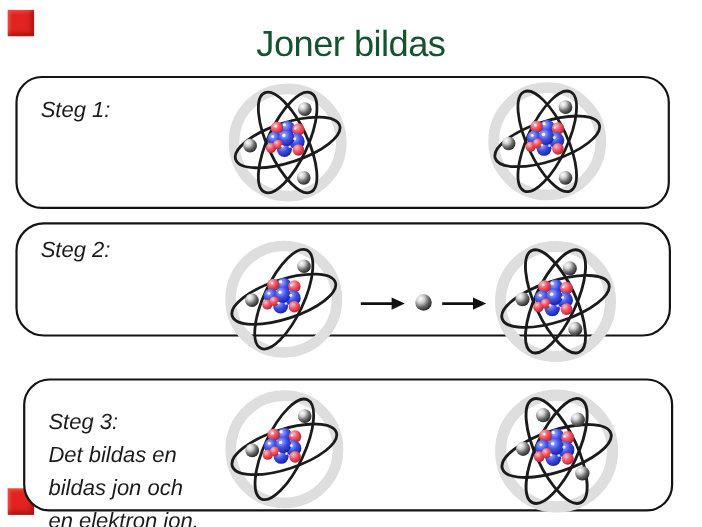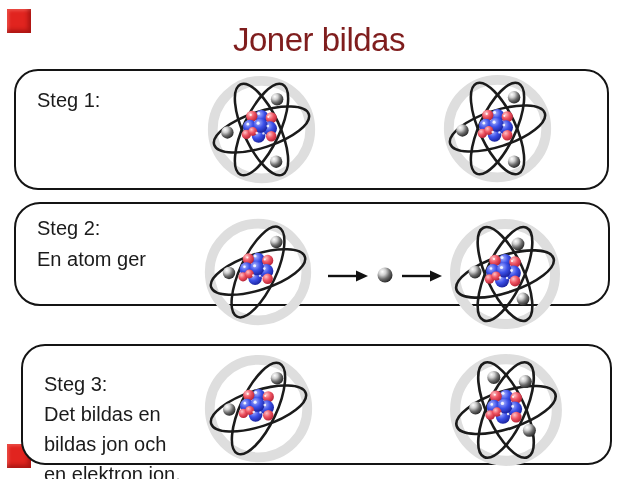--- a/index.html
+++ b/index.html
@@ -1,24 +1,24 @@
 <!DOCTYPE html>
 <html><head>
 <meta charset="utf-8">
 <style>
   html,body{margin:0;padding:0;background:#ffffff;}
   .page{position:relative;width:638px;height:479px;background:#ffffff;overflow:hidden;
         font-family:"Liberation Sans",sans-serif;color:#1b1b1b;}
   .title{position:absolute;top:21px;left:0;right:0;margin:0;text-align:center;
-         font-size:33px;font-weight:400;letter-spacing:-0.5px;color:#7f1d1d;}
+         font-size:33px;font-weight:400;letter-spacing:-0.5px;color:#14532d;}
   .panel{position:absolute;background:#ffffff;border:2.5px solid #141414;box-sizing:border-box;}
   #panel-1{left:14px;top:69px;width:595px;height:121px;border-radius:24px;}
   #panel-2{left:14px;top:202px;width:596px;height:104px;border-radius:26px;}
   #panel-3{left:21px;top:344px;width:591px;height:121px;border-radius:24px;}
-  .step-text{position:absolute;left:21px;font-size:20px;line-height:31px;white-space:nowrap;}
+  .step-text{position:absolute;left:21px;font-size:20px;line-height:31px;white-space:nowrap;font-style:italic;}
   #panel-1 .step-text{top:14px;}
   #panel-2 .step-text{top:9px;}
   #panel-3 .step-text{top:23px;line-height:30px;}
   .atom{position:absolute;line-height:0;}
   #atom-1l{left:203px;top:71px;}
   #atom-1r{left:439px;top:70px;}
   #atom-2l{left:200px;top:214px;}
   #atom-2r{left:445px;top:214px;}
   #atom-3l{left:200px;top:350px;}
   #atom-3r{left:445px;top:349px;}
@@ -116,21 +116,20 @@
         <circle cx="67" cy="47" r="1.1" fill="rgba(255,255,255,0.85)"></circle>
         <circle cx="49" cy="45" r="1.1" fill="rgba(255,255,255,0.85)"></circle>
         <circle cx="77" cy="28" r="6.4" fill="url(#gElec)"></circle>
         <circle cx="24" cy="62" r="6.4" fill="url(#gElec)"></circle>
         <circle cx="77" cy="94" r="6.4" fill="url(#gElec)"></circle>
       </svg></div>
 
   <section class="panel" id="panel-2">
     <div class="step-text">
       <div>Steg 2:</div>
-      <div>En atom ger</div>
     </div>
   </section>
   <div class="atom" id="atom-2l"><svg width="116" height="116" viewBox="0 0 120 120">
         <circle cx="60" cy="60" r="50" fill="none" stroke="#dedede" stroke-width="10"></circle>
         <ellipse cx="60" cy="60" rx="51" ry="18.5" fill="none" stroke="#1b1b1b" stroke-width="2.6" transform="rotate(-18 60 60)"></ellipse>
         <ellipse cx="60" cy="60" rx="51" ry="18.5" fill="none" stroke="#1b1b1b" stroke-width="2.6" transform="rotate(-65 60 60)"></ellipse>
         <circle cx="60" cy="47" r="7" fill="url(#gBlue)"></circle>
         <circle cx="50" cy="46.5" r="5.8" fill="url(#gRed)"></circle>
         <circle cx="70" cy="48" r="5.8" fill="url(#gRed)"></circle>
         <circle cx="48" cy="57" r="7" fill="url(#gBlue)"></circle>

